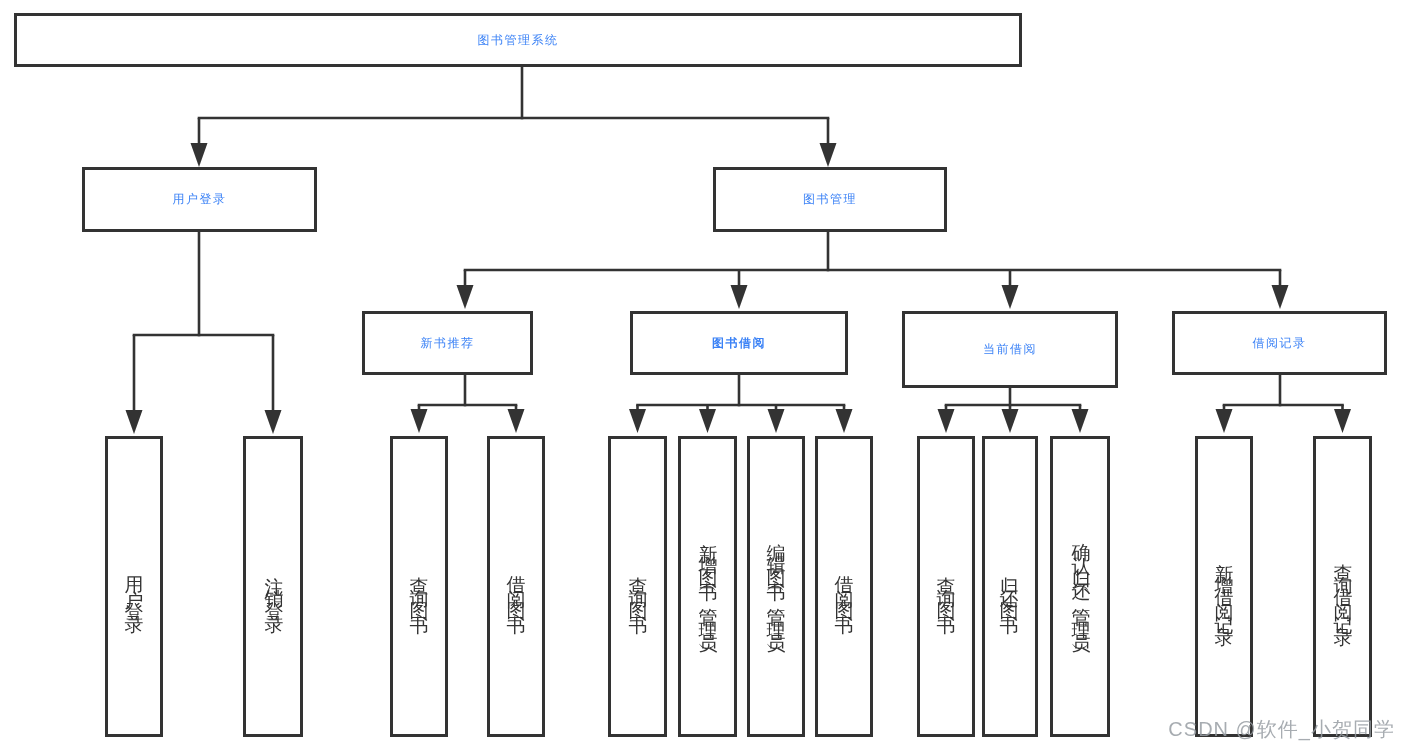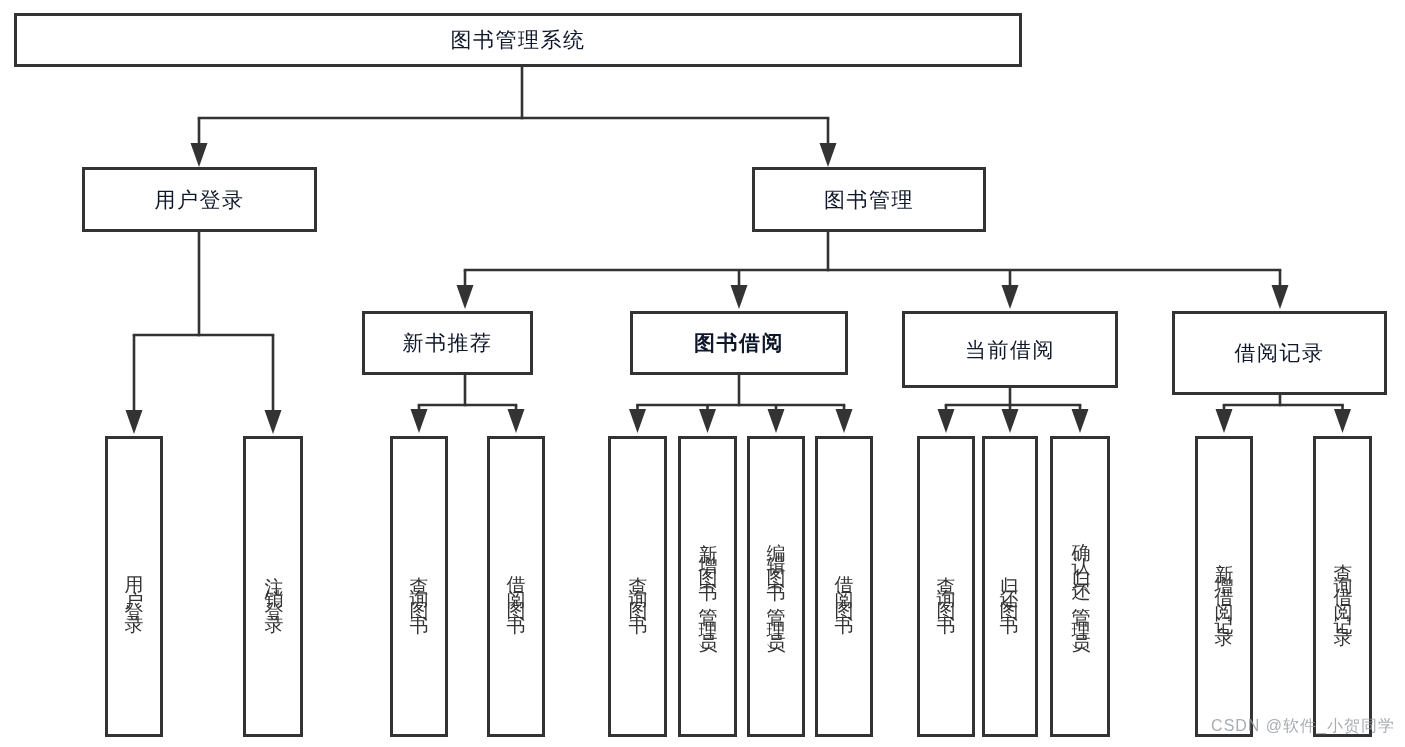--- a/index.html
+++ b/index.html
@@ -17,25 +17,25 @@
     width: 1405px; height: 747px;
     pointer-events: none;
   }
   .connectors line { stroke: #333333; stroke-width: 2.6; }
   .connectors polygon { fill: #333333; }
   .node {
     position: absolute;
     box-sizing: border-box;
     border: 3px solid #333333;
     background: #ffffff;
-    color: #0f172a;
+    color: #3b82f6;
     display: flex;
     align-items: center;
     justify-content: center;
-    font-size: 21px;
+    font-size: 12px;
     letter-spacing: 1.5px;
     white-space: nowrap;
   }
   .vnode {
     position: absolute;
     box-sizing: border-box;
     border: 3px solid #333333;
     background: #ffffff;
     color: #333333;
     writing-mode: vertical-rl;
@@ -44,21 +44,21 @@
     font-size: 19px;
     letter-spacing: 13px;
     line-height: 52px;
     top: 436px;
     height: 301px;
   }
   .watermark {
     position: absolute;
     top: 716px;
     right: 10px;
-    font-size: 16px;
+    font-size: 20px;
     color: rgba(152, 157, 163, 0.85);
     letter-spacing: 1px;
     white-space: nowrap;
     z-index: 5;
   }
 </style>
 </head>
 <body>
 
 <div class="stage">
@@ -121,26 +121,26 @@
     <line x1="1222.7" y1="405" x2="1343.8" y2="405"></line>
     <line x1="1224" y1="405" x2="1224" y2="411"></line>
     <polygon points="1215.5,409 1232.5,409 1224,433"></polygon>
     <line x1="1342.5" y1="405" x2="1342.5" y2="411"></line>
     <polygon points="1334,409 1351,409 1342.5,433"></polygon>
   </svg>
 
   <div class="node" style="left:14px; top:13px; width:1008px; height:54px;">图书管理系统</div>
 
   <div class="node" style="left:82px; top:167px; width:235px; height:65px;">用户登录</div>
-  <div class="node" style="left:713px; top:167px; width:234px; height:65px;margin-left:39px;">图书管理</div>
+  <div class="node" style="left:713px; top:167px; width:234px; height:65px;">图书管理</div>
 
   <div class="node" style="left:362px; top:311px; width:171px; height:64px;">新书推荐</div>
   <div class="node" style="left:630px; top:311px; width:218px; height:64px;font-weight:bold;">图书借阅</div>
   <div class="node" style="left:902px; top:311px; width:216px; height:77px;">当前借阅</div>
-  <div class="node" style="left:1172px; top:311px; width:215px; height:84px;">借阅记录</div>
+  <div class="node" style="left:1172px; top:311px; width:215px; height:64px;">借阅记录</div>
 
   <div class="vnode" style="left:105px; width:58px;">用户登录</div>
   <div class="vnode" style="left:243px; width:60px;">注销登录</div>
 
   <div class="vnode" style="left:390px; width:58px;">查询图书</div>
   <div class="vnode" style="left:487px; width:58px;">借阅图书</div>
 
   <div class="vnode" style="left:608px; width:59px;">查询图书</div>
   <div class="vnode" style="left:678px; width:59px;">新增图书（管理员）</div>
   <div class="vnode" style="left:747px; width:58px;">编辑图书（管理员）</div>

